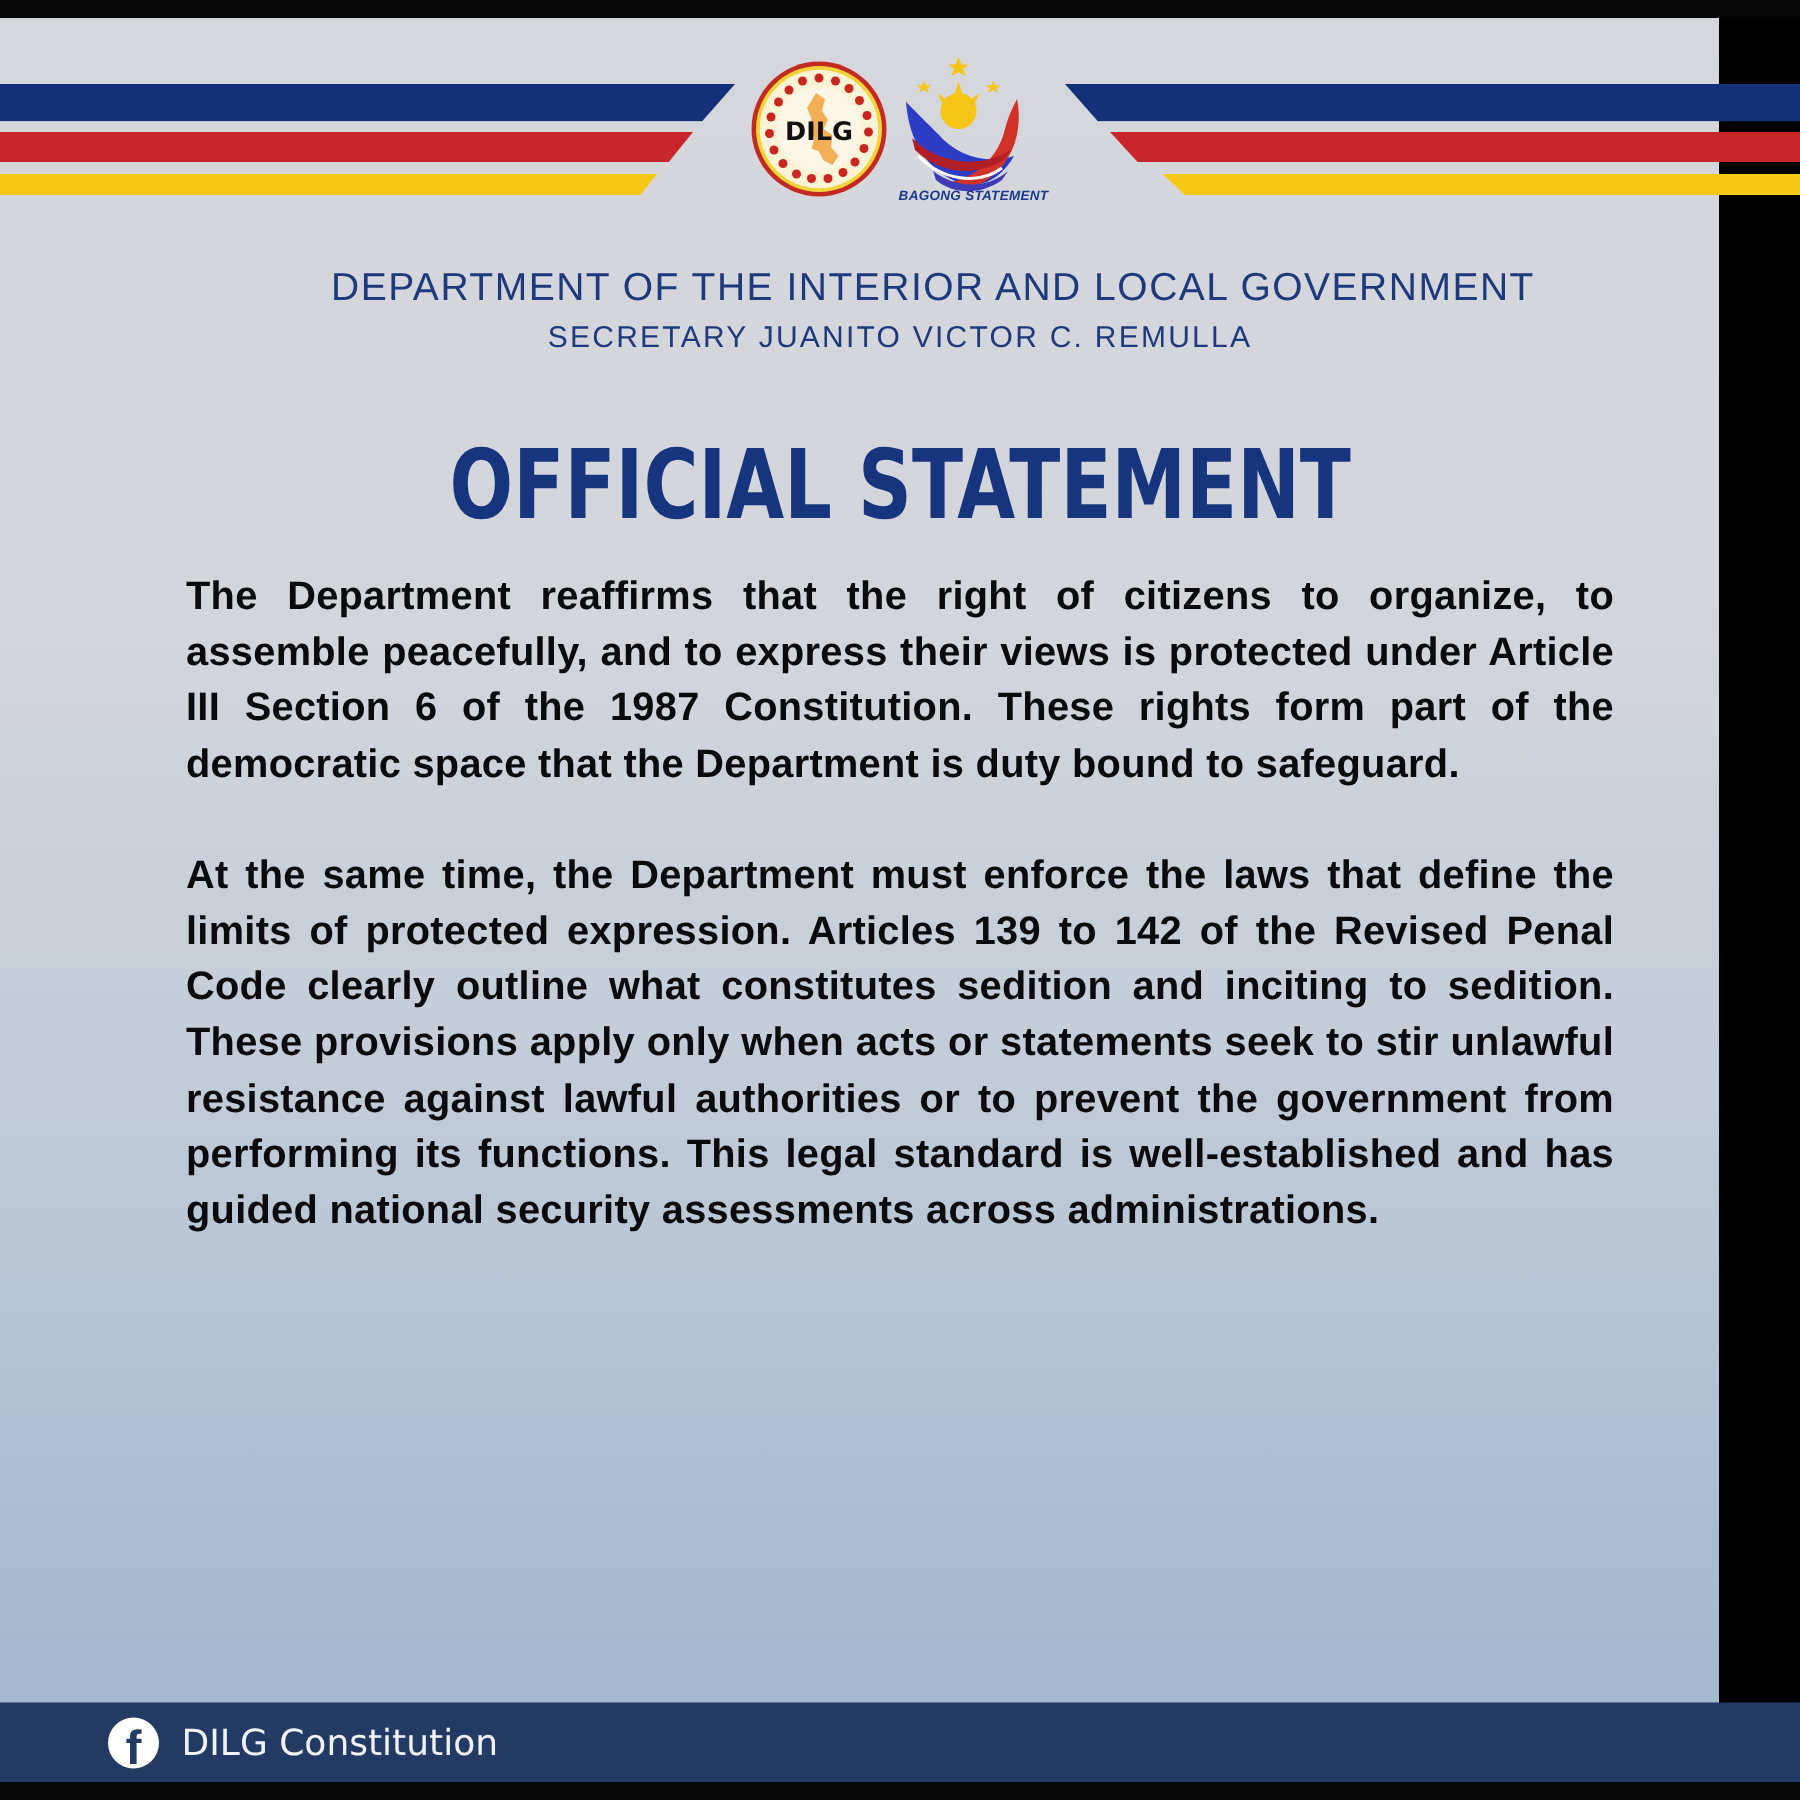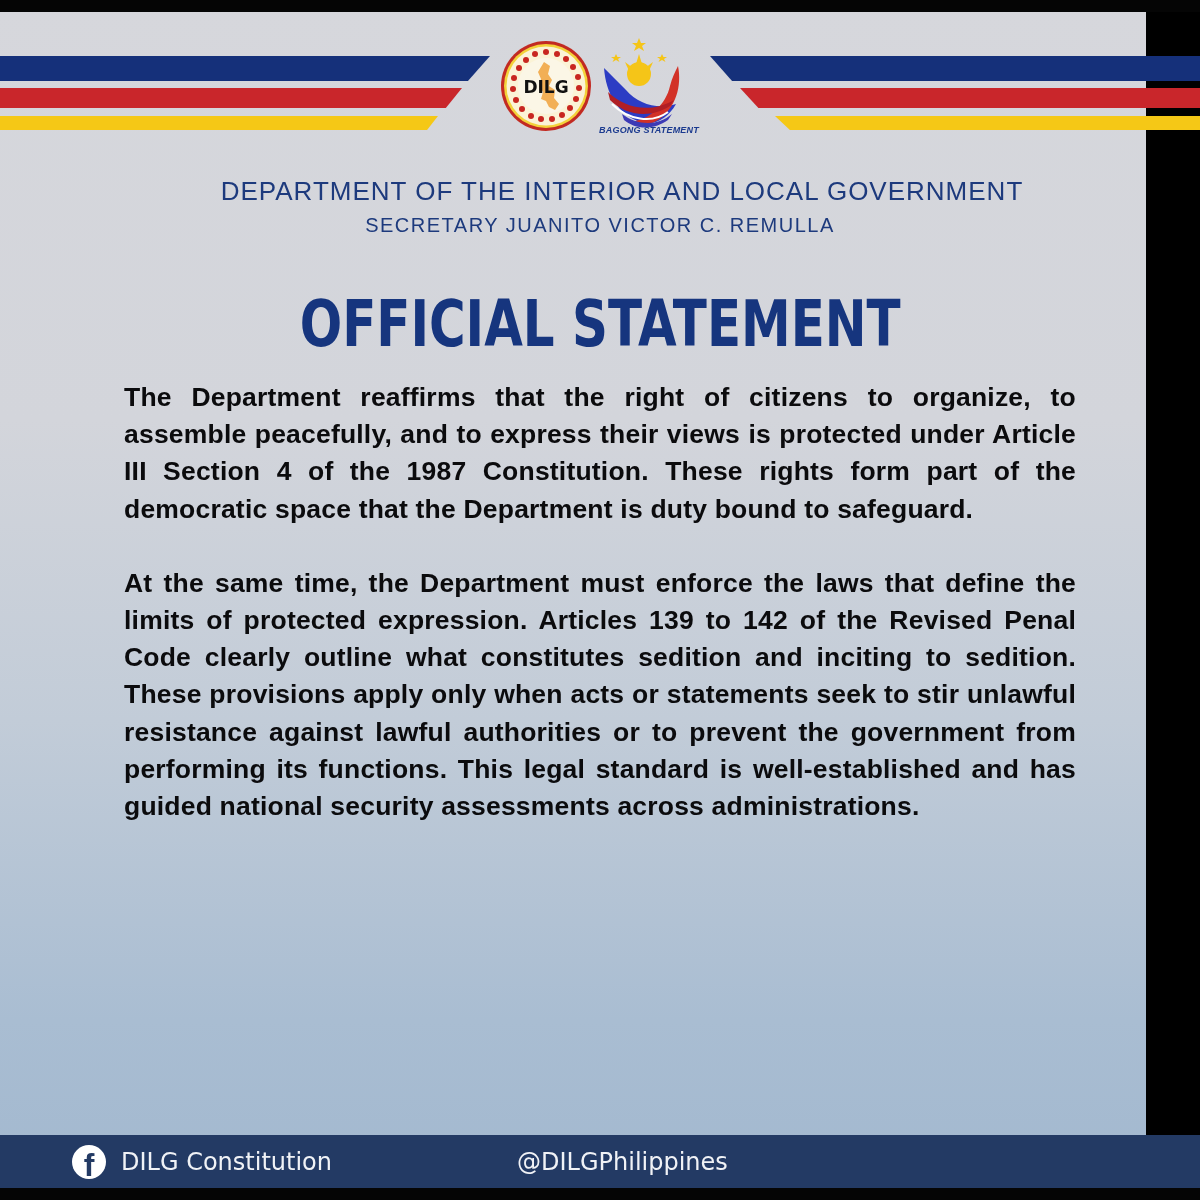--- a/index.html
+++ b/index.html
@@ -123,30 +123,27 @@
   <div class="bp-label">BAGONG STATEMENT</div>
 
   <div class="dept-title">DEPARTMENT OF THE INTERIOR AND LOCAL GOVERNMENT</div>
   <div class="secretary">SECRETARY JUANITO VICTOR  C. REMULLA</div>
 
   <div class="statement-title">
     <span>OFFICIAL STATEMENT</span>
   </div>
 
   <div class="body">
-    <p class="para">The Department reaffirms that the right of citizens to organize, to assemble peacefully, and to express their views is protected under Article III Section 4 of the 1987 Constitution. These rights form part of the democratic space that the Department is duty bound to safeguard.</p>
+    <p class="para">The Department reaffirms that the right of citizens to organize, to assemble peacefully, and to express their views is protected under Article III Section 6 of the 1987 Constitution. These rights form part of the democratic space that the Department is duty bound to safeguard.</p>
     <p class="para">At the same time, the Department must enforce the laws that define the limits of protected expression. Articles 139 to 142 of the Revised Penal Code clearly outline what constitutes sedition and inciting to sedition. These provisions apply only when acts or statements seek to stir unlawful resistance against lawful authorities or to prevent the government from performing its functions. This legal standard is well-established and has guided national security assessments across administrations.</p>
   </div>
 
   <div class="footer">
     <div class="f-item f-fb">
       <span class="fb-icon">
           <span>f</span>
         </span>
       <span>DILG Constitution</span>
     </div>
-    <div class="f-item f-handle">
-      <span>@DILGPhilippines</span>
-    </div>
   </div>
 
   <div class="bottom-bar"></div>
 </div>
 
 </body></html>

